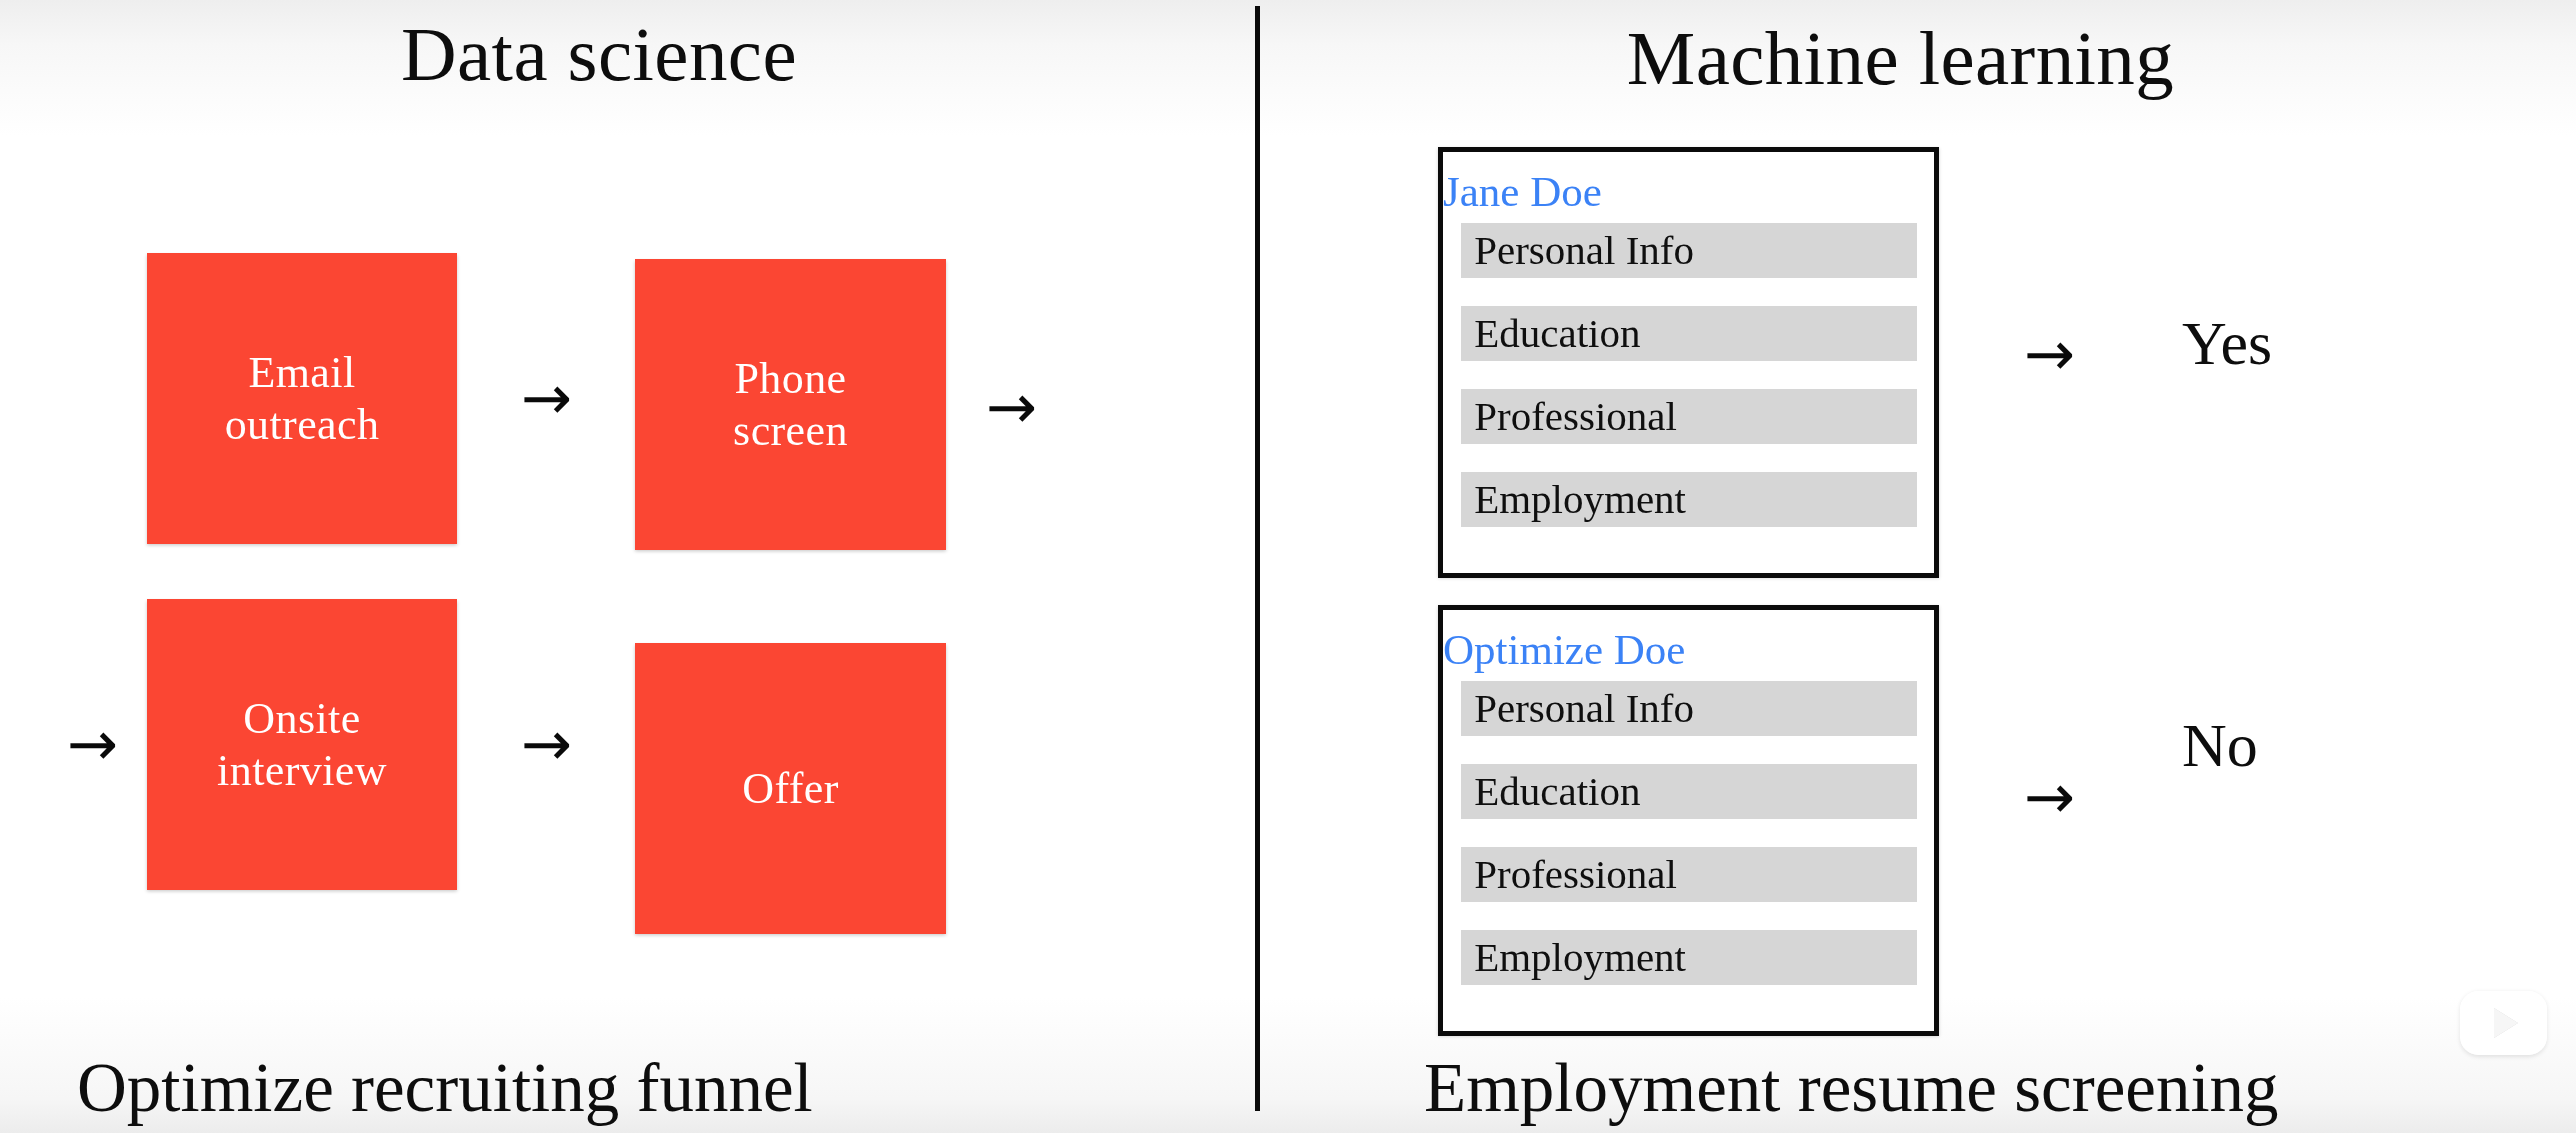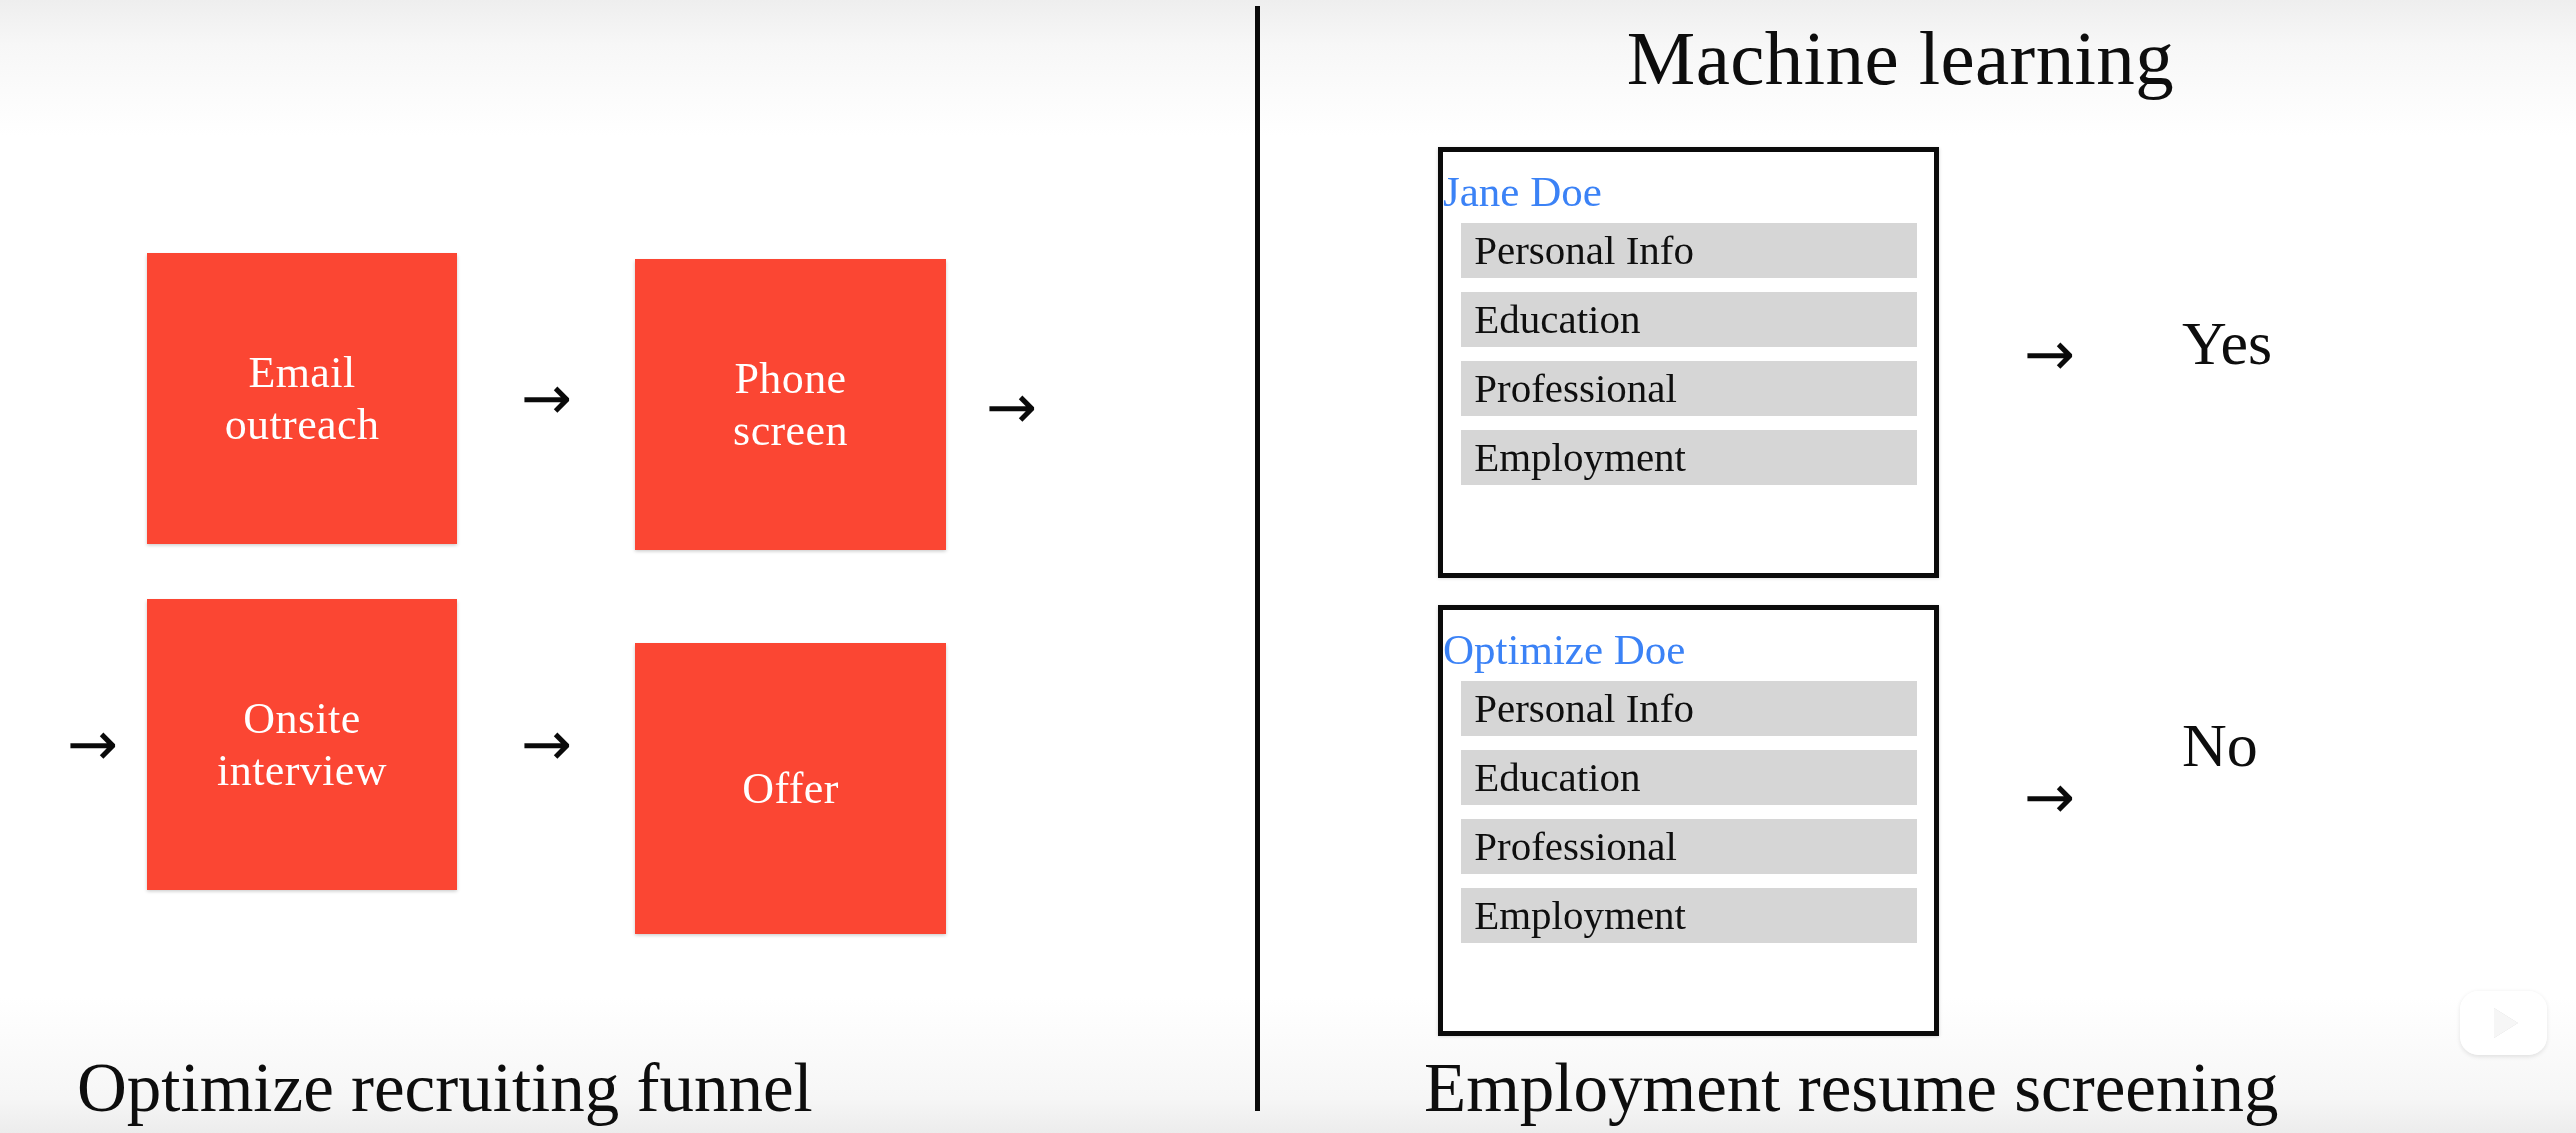--- a/index.html
+++ b/index.html
@@ -96,21 +96,21 @@
     padding-bottom: 10px;
     color: #3b82f6;
     white-space: nowrap;
   }
   .resume-sections {
     padding: 0 17px 0 18.4px;
   }
   .resume-bar {
     background: #d6d6d6;
     height: 55px;
-    margin-bottom: 14px;
+    margin-bottom: 28px;
     display: flex;
     align-items: center;
     padding-left: 12.8px;
     box-sizing: border-box;
     font-size: 41px;
     line-height: 1;
     color: #0f0f0f;
     white-space: nowrap;
   }
   .resume-bar:last-child { margin-bottom: 0; }
@@ -168,20 +168,21 @@
     border-bottom: 15.6px solid transparent;
     filter: drop-shadow(0 0 0.7px rgba(0,0,0,0.18));
     margin-left: 5.7px;
   }
 </style>
 </head>
 <body>
 
 <div id="slide">
 
+  <div class="panel-title" id="title-left">Data science</div>
 
   <div class="panel-title" id="title-right">Machine learning</div>
 
   <div id="divider"></div>
 
   <div class="funnel-box" id="box-email">
     <div>
       <span class="lbl">Email</span>
       <span class="lbl">outreach</span>
     </div>

